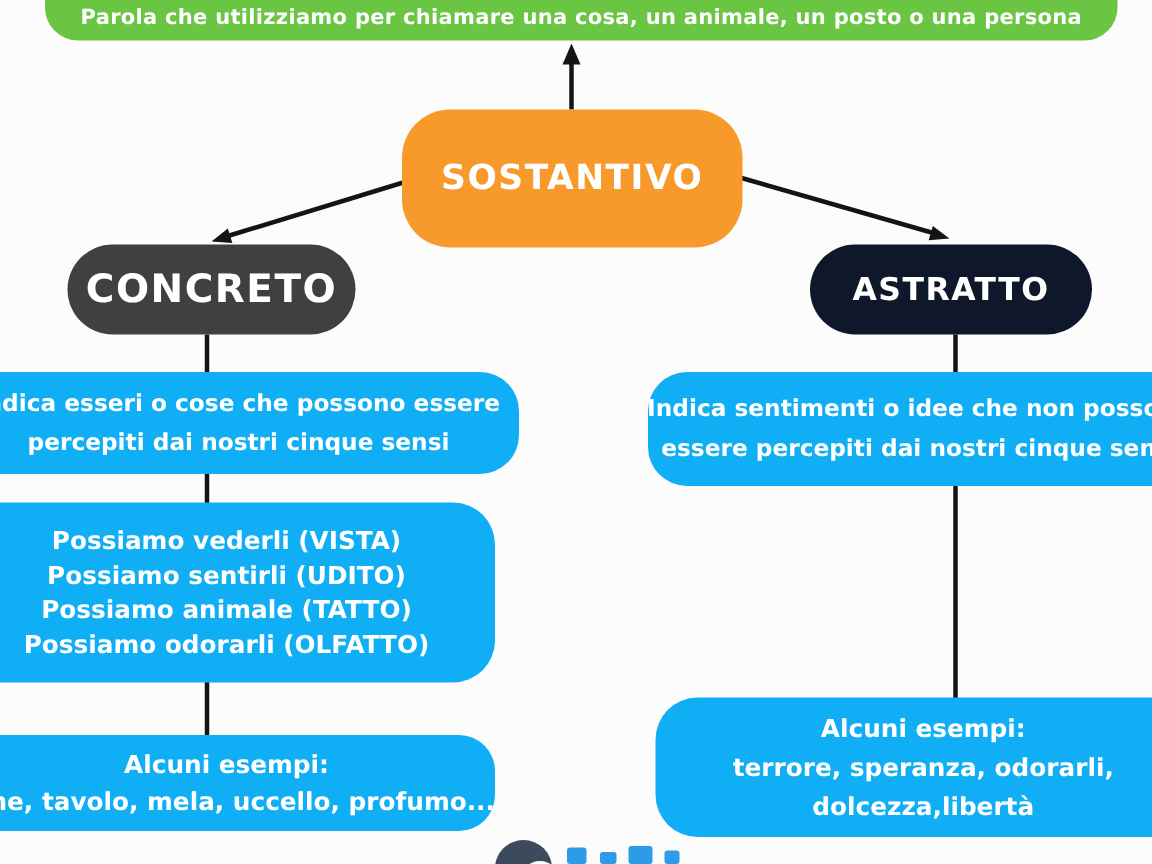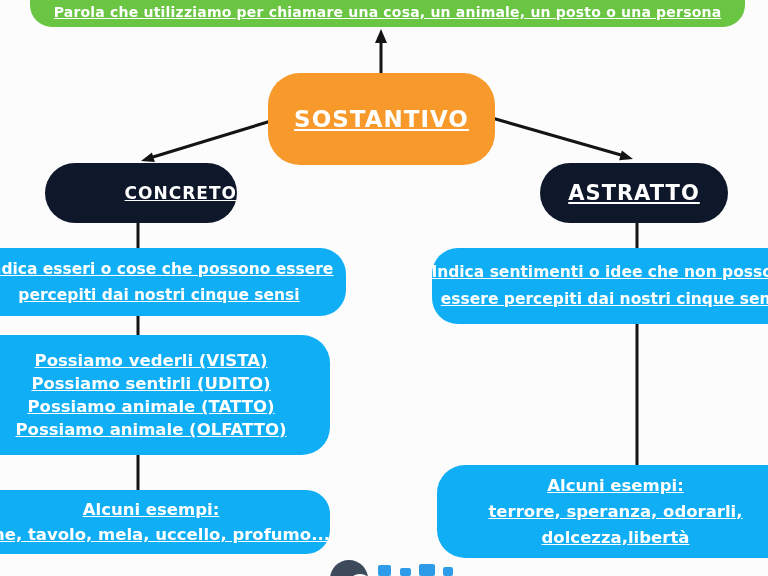--- a/index.html
+++ b/index.html
@@ -15,36 +15,36 @@
   .node{
     position:absolute;
     display:flex;
     flex-direction:column;
     align-items:center;
     justify-content:center;
     text-align:center;
     z-index:2;
     box-sizing:border-box;
   }
-  .node .ln{white-space:nowrap;text-decoration:underline;}
+  .node .ln{white-space:nowrap;}
   #def-box{
     left:30px;top:-36px;width:715px;height:63px;
     background:#69C542;border-radius:22px;
     justify-content:flex-end;padding-bottom:7px;
     font-size:14px;letter-spacing:0.2px;
   }
   #root-box{
     left:268px;top:73px;width:227px;height:92px;
     background:#F8992B;border-radius:32px;
     font-size:23px;letter-spacing:1px;justify-content:center;
   }
   #concreto-box{
     left:45px;top:163px;width:192px;height:60px;
-    background:#0f172a;border-radius:30px;
-    font-size:17px;letter-spacing:1px;align-items:flex-end;
+    background:#404040;border-radius:30px;
+    font-size:26px;letter-spacing:1px;
   }
   #astratto-box{
     left:540px;top:163px;width:188px;height:60px;
     background:#0f172a;border-radius:30px;
     font-size:21px;letter-spacing:1px;
   }
   .lightblue{background:#10AFF5;}
   #concreto-desc{
     left:-28px;top:248px;width:374px;height:68px;
     border-radius:26px;font-size:15.5px;line-height:26px;
@@ -133,21 +133,21 @@
 
   <div class="node lightblue" id="concreto-desc">
     <div class="ln">Indica esseri o cose che possono essere</div>
     <div class="ln">percepiti dai nostri cinque sensi</div>
   </div>
 
   <div class="node lightblue" id="concreto-senses">
     <div class="ln">Possiamo vederli (VISTA)</div>
     <div class="ln">Possiamo sentirli (UDITO)</div>
     <div class="ln">Possiamo animale (TATTO)</div>
-    <div class="ln">Possiamo animale (OLFATTO)</div>
+    <div class="ln">Possiamo odorarli (OLFATTO)</div>
   </div>
 
   <div class="node lightblue" id="concreto-examples">
     <div class="ln">Alcuni esempi:</div>
     <div class="ln">cane, tavolo, mela, uccello, profumo...</div>
   </div>
 
   <div class="node lightblue" id="astratto-desc">
     <div class="ln">Indica sentimenti o idee che non possono</div>
     <div class="ln">essere percepiti dai nostri cinque sensi</div>

